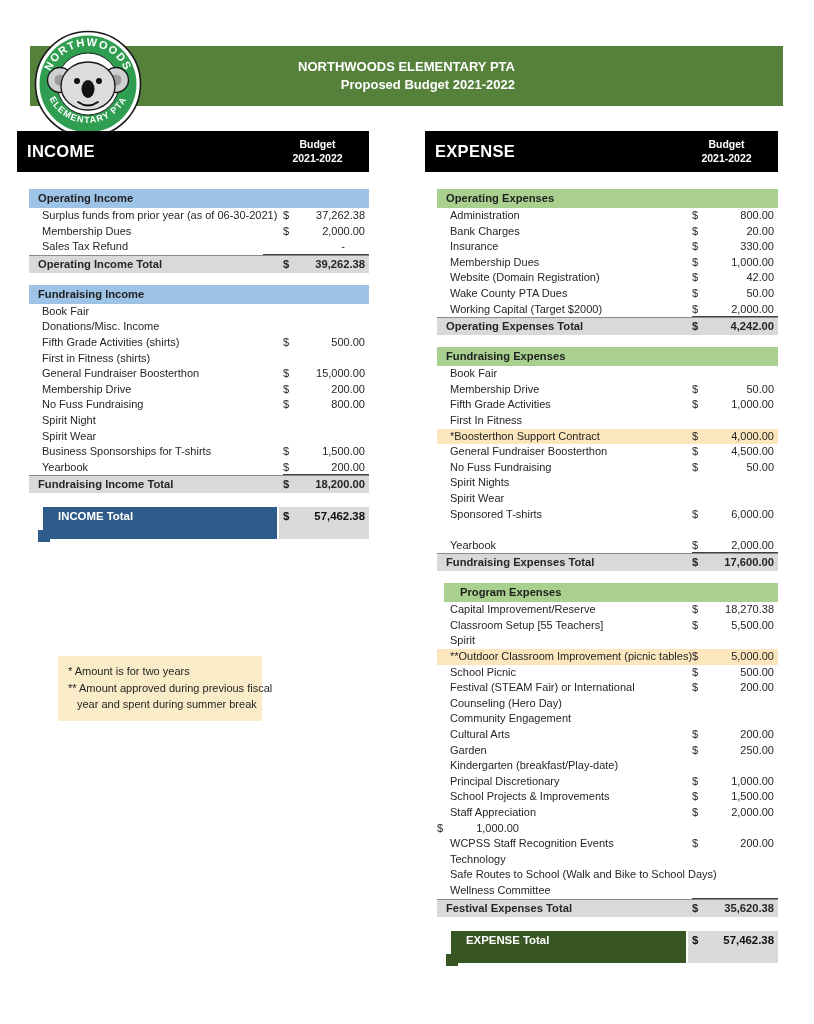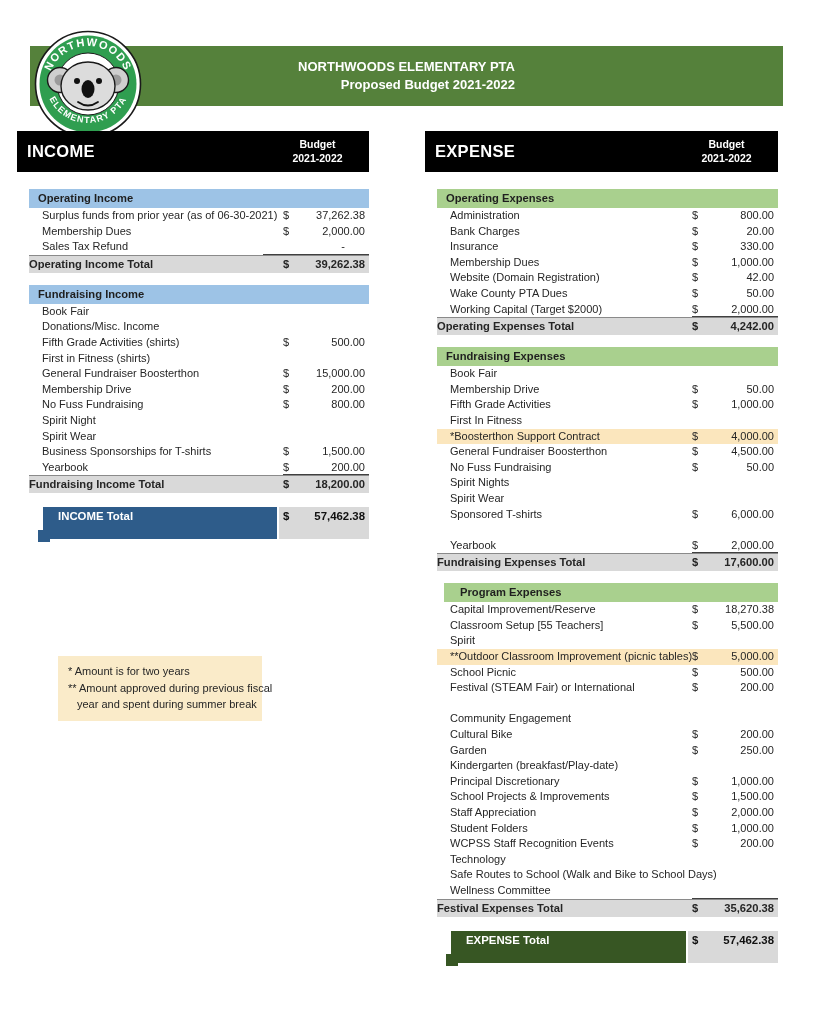--- a/index.html
+++ b/index.html
@@ -27,21 +27,21 @@
   .section.indented .section-header{margin-left:7px;padding-left:16px;}
   .row{display:flex;height:15.6px;line-height:15.6px;font-size:11px;}
   .row.highlight{background:#FBE6BD;}
   .cell-label{flex:1 1 0;min-width:0;white-space:nowrap;padding-left:13px;}
   .cell-cur{width:20px;flex:0 0 auto;}
   .cell-amt{width:62px;flex:0 0 auto;text-align:right;padding-right:4px;}
   .cell-amt.dash{padding-right:24px;}
   .sum-line{border-bottom:1.5px solid #404040;}
   .total-row{display:flex;height:17px;line-height:17px;font-size:11.2px;font-weight:bold;
     background:#D9D9D9;border-top:1px solid #8a8a8a;}
-  .total-row .cell-label{padding-left:0;border-radius:8px;}
+  .total-row .cell-label{padding-left:9px;border-radius:8px;}
   
   .grand-total{display:flex;height:32px;line-height:18px;font-size:11.4px;font-weight:bold;
     margin-left:26px;margin-top:14px;}
   .gt-bar{flex:1;color:#ffffff;padding-left:15px;position:relative;}
   .gt-bar::before{content:"";position:absolute;left:-5px;bottom:-3px;width:12px;height:12px;background:inherit;}
   .gt-darkblue{background:#2E5C8A;}
   .gt-darkgreen{background:#375623;}
   .gt-amt{display:flex;background:#D9D9D9;margin-left:2px;color:#111;}
   .gt-amt .cell-cur{padding-left:4px;}
   
@@ -341,30 +341,31 @@
           <span class="cell-label">School Picnic</span>
           <span class="cell-cur">$</span>
           <span class="cell-amt">500.00</span>
         </div>
         <div class="row">
           <span class="cell-label">Festival (STEAM Fair) or International</span>
           <span class="cell-cur">$</span>
           <span class="cell-amt">200.00</span>
         </div>
         <div class="row">
+          <span class="cell-label">Counseling (Hero Day)</span>
           <span class="cell-cur"></span>
           <span class="cell-amt"></span>
         </div>
         <div class="row">
           <span class="cell-label">Community Engagement</span>
           <span class="cell-cur"></span>
           <span class="cell-amt"></span>
         </div>
         <div class="row">
-          <span class="cell-label">Cultural Bike</span>
+          <span class="cell-label">Cultural Arts</span>
           <span class="cell-cur">$</span>
           <span class="cell-amt">200.00</span>
         </div>
         <div class="row">
           <span class="cell-label">Garden</span>
           <span class="cell-cur">$</span>
           <span class="cell-amt">250.00</span>
         </div>
         <div class="row">
           <span class="cell-label">Kindergarten (breakfast/Play-date)</span>
@@ -380,21 +381,20 @@
           <span class="cell-label">School Projects &amp; Improvements</span>
           <span class="cell-cur">$</span>
           <span class="cell-amt">1,500.00</span>
         </div>
         <div class="row">
           <span class="cell-label">Staff Appreciation</span>
           <span class="cell-cur">$</span>
           <span class="cell-amt">2,000.00</span>
         </div>
         <div class="row">
-          <span class="cell-label">Student Folders</span>
           <span class="cell-cur">$</span>
           <span class="cell-amt">1,000.00</span>
         </div>
         <div class="row">
           <span class="cell-label">WCPSS Staff Recognition Events</span>
           <span class="cell-cur">$</span>
           <span class="cell-amt">200.00</span>
         </div>
         <div class="row">
           <span class="cell-label">Technology</span>

